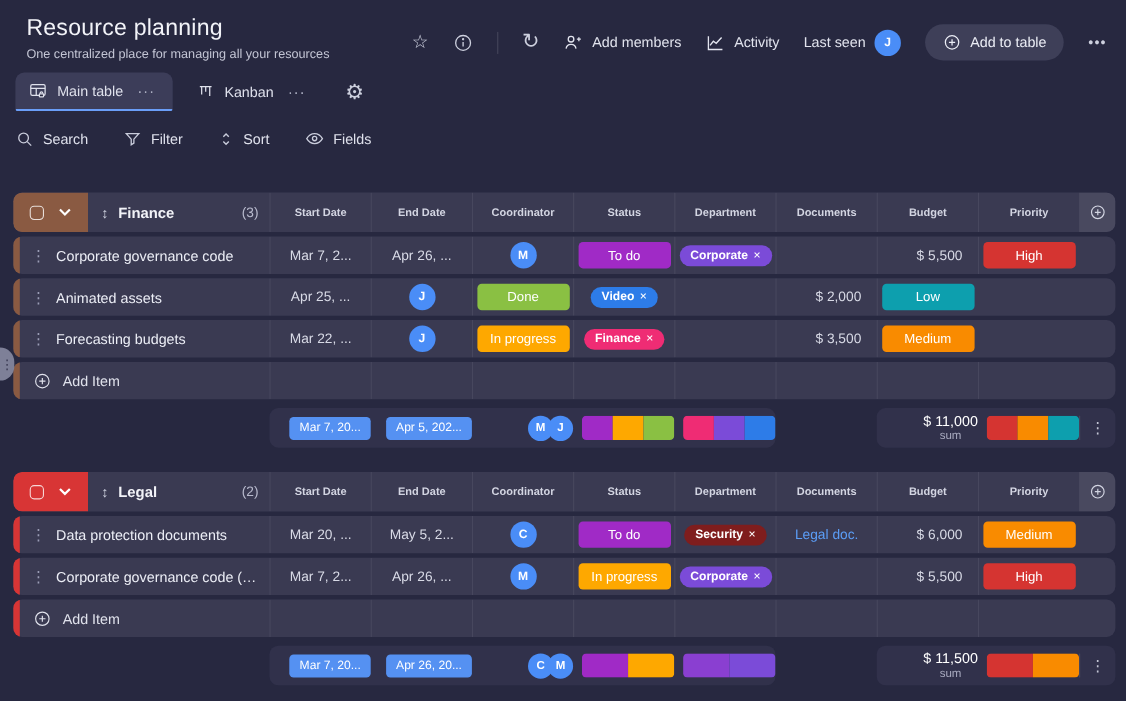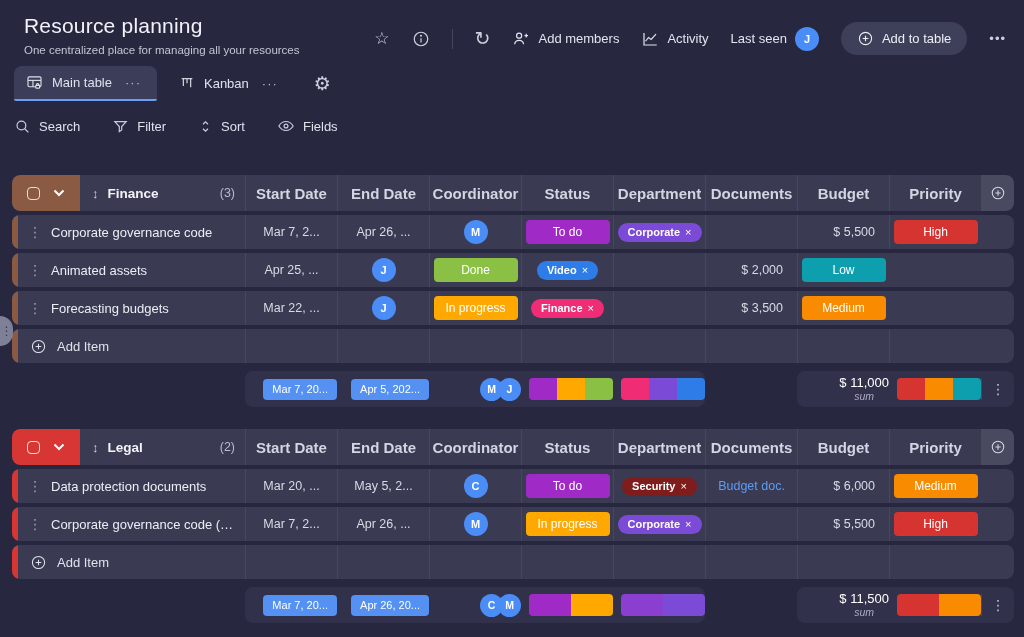--- a/index.html
+++ b/index.html
@@ -48,21 +48,21 @@
 
   .group { margin-bottom:22px; }
   .group-header { height:36px; background:#3a3a52; border-radius:8px; overflow:hidden; }
   .grp-tab { width:68px; height:36px; display:flex; align-items:center; justify-content:center; gap:13px; border-radius:8px 0 0 8px; flex:none; cursor:pointer; }
   .checkbox { width:13px; height:13px; border:1.5px solid rgba(255,255,255,.8); border-radius:4px; }
   .grp-chevron { color:#fff; }
   .grp-name-wrap { flex:1; display:flex; align-items:center; gap:9px; padding:0 10px 0 12px; min-width:0; }
   .drag-ic { color:#cdd0de; font-size:13px; }
   .grp-name { font-size:13.5px; font-weight:700; color:#f2f3f8; white-space:nowrap; }
   .grp-count { margin-left:auto; font-size:12.5px; color:#b9bbce; }
-  .col-label { font-size:15px; font-weight:700; color:#d3d5e2; }
+  .col-label { font-size:10px; font-weight:700; color:#d3d5e2; }
   .plus-col-btn { width:33px; height:36px; background:rgba(255,255,255,.08); border-radius:0 8px 8px 0; display:flex; align-items:center; justify-content:center; color:#d3d5e2; cursor:pointer; }
 
   .row { height:34px; background:#3a3a52; border-radius:8px; overflow:hidden; margin-top:4px; }
   .strip { width:6px; align-self:stretch; flex:none; }
   .kebab { color:#9b9db6; font-size:14px; padding:0 9px 0 10px; cursor:pointer; }
   .row-name { font-size:13px; color:#eceef6; white-space:nowrap; overflow:hidden; text-overflow:ellipsis; padding-right:8px; cursor:pointer; }
   .cell-date { white-space:nowrap; overflow:hidden; }
   .status-pill { width:84px; height:24px; border-radius:4px; display:flex; align-items:center; justify-content:center; color:#fff; font-size:12px; cursor:pointer; }
   .tag { display:inline-flex; align-items:center; gap:5px; padding:3.5px 10px; border-radius:12px; color:#fff; font-size:11px; font-weight:700; white-space:nowrap; cursor:pointer; }
   .tag-x { font-size:11px; font-weight:400; }
@@ -80,21 +80,21 @@
   .s-cell { grid-row:1; border-left:none; z-index:1;justify-content:flex-end; }
   .date-pill { background:#5591f2; color:#fff; font-size:11px; padding:4.5px 9px; border-radius:4px; white-space:nowrap; cursor:pointer; }
   .avatars { display:flex; }
   .avatars .avatar { width:23px; height:23px; font-size:10.5px; }
   .avatars .avatar + .avatar { margin-left:-5px; }
   .dist { display:flex; width:84px; height:22px; border-radius:4px; overflow:hidden; cursor:pointer; }
   .dist span { flex:1; }
   .dist.half { width:84px; }
   .sum-budget { text-align:center; line-height:1.15; cursor:default; }
   .sum-val { font-size:13px; color:#fff; }
-  .sum-lbl { font-size:10.5px; color:#a9abc0;font-style:italic; }
+  .sum-lbl { font-size:10.5px; color:#a9abc0; }
   .sum-kebab { color:#c3c5d4; font-size:14px; cursor:pointer; border-left:1px solid rgba(255,255,255,.1); align-self:center; height:22px; display:flex; align-items:center; justify-content:center; width:100%; }
 
   
   .side-handle { position:absolute; left:0; top:316px; width:13px; height:30px; background:#8e90a8; opacity:.85; border-radius:0 14px 14px 0; display:flex; align-items:center; justify-content:center; color:#3a3a52; font-size:12px; cursor:pointer; z-index:5; }
 </style>
 </head>
 <body>
 
 <div class="top-header">
   <div>
@@ -510,21 +510,21 @@
             <span>To do</span>
           </span>
         </div>
       <div class="c">
           <span class="tag" style="background: #7f1d1d;">
             <span>Security</span>
             <span class="tag-x">×</span>
           </span>
         </div>
       <div class="c">
-          <span class="doc-link">Budget doc.</span>
+          <span class="doc-link">Legal doc.</span>
         </div>
       <div class="c budget-c">
           <span>$ 6,000</span>
         </div>
       <div class="c">
           <span class="status-pill" style="background: rgb(249, 139, 0);">
             <span>Medium</span>
           </span>
         </div>
       <div class="c" style="border-left:none;"></div>

